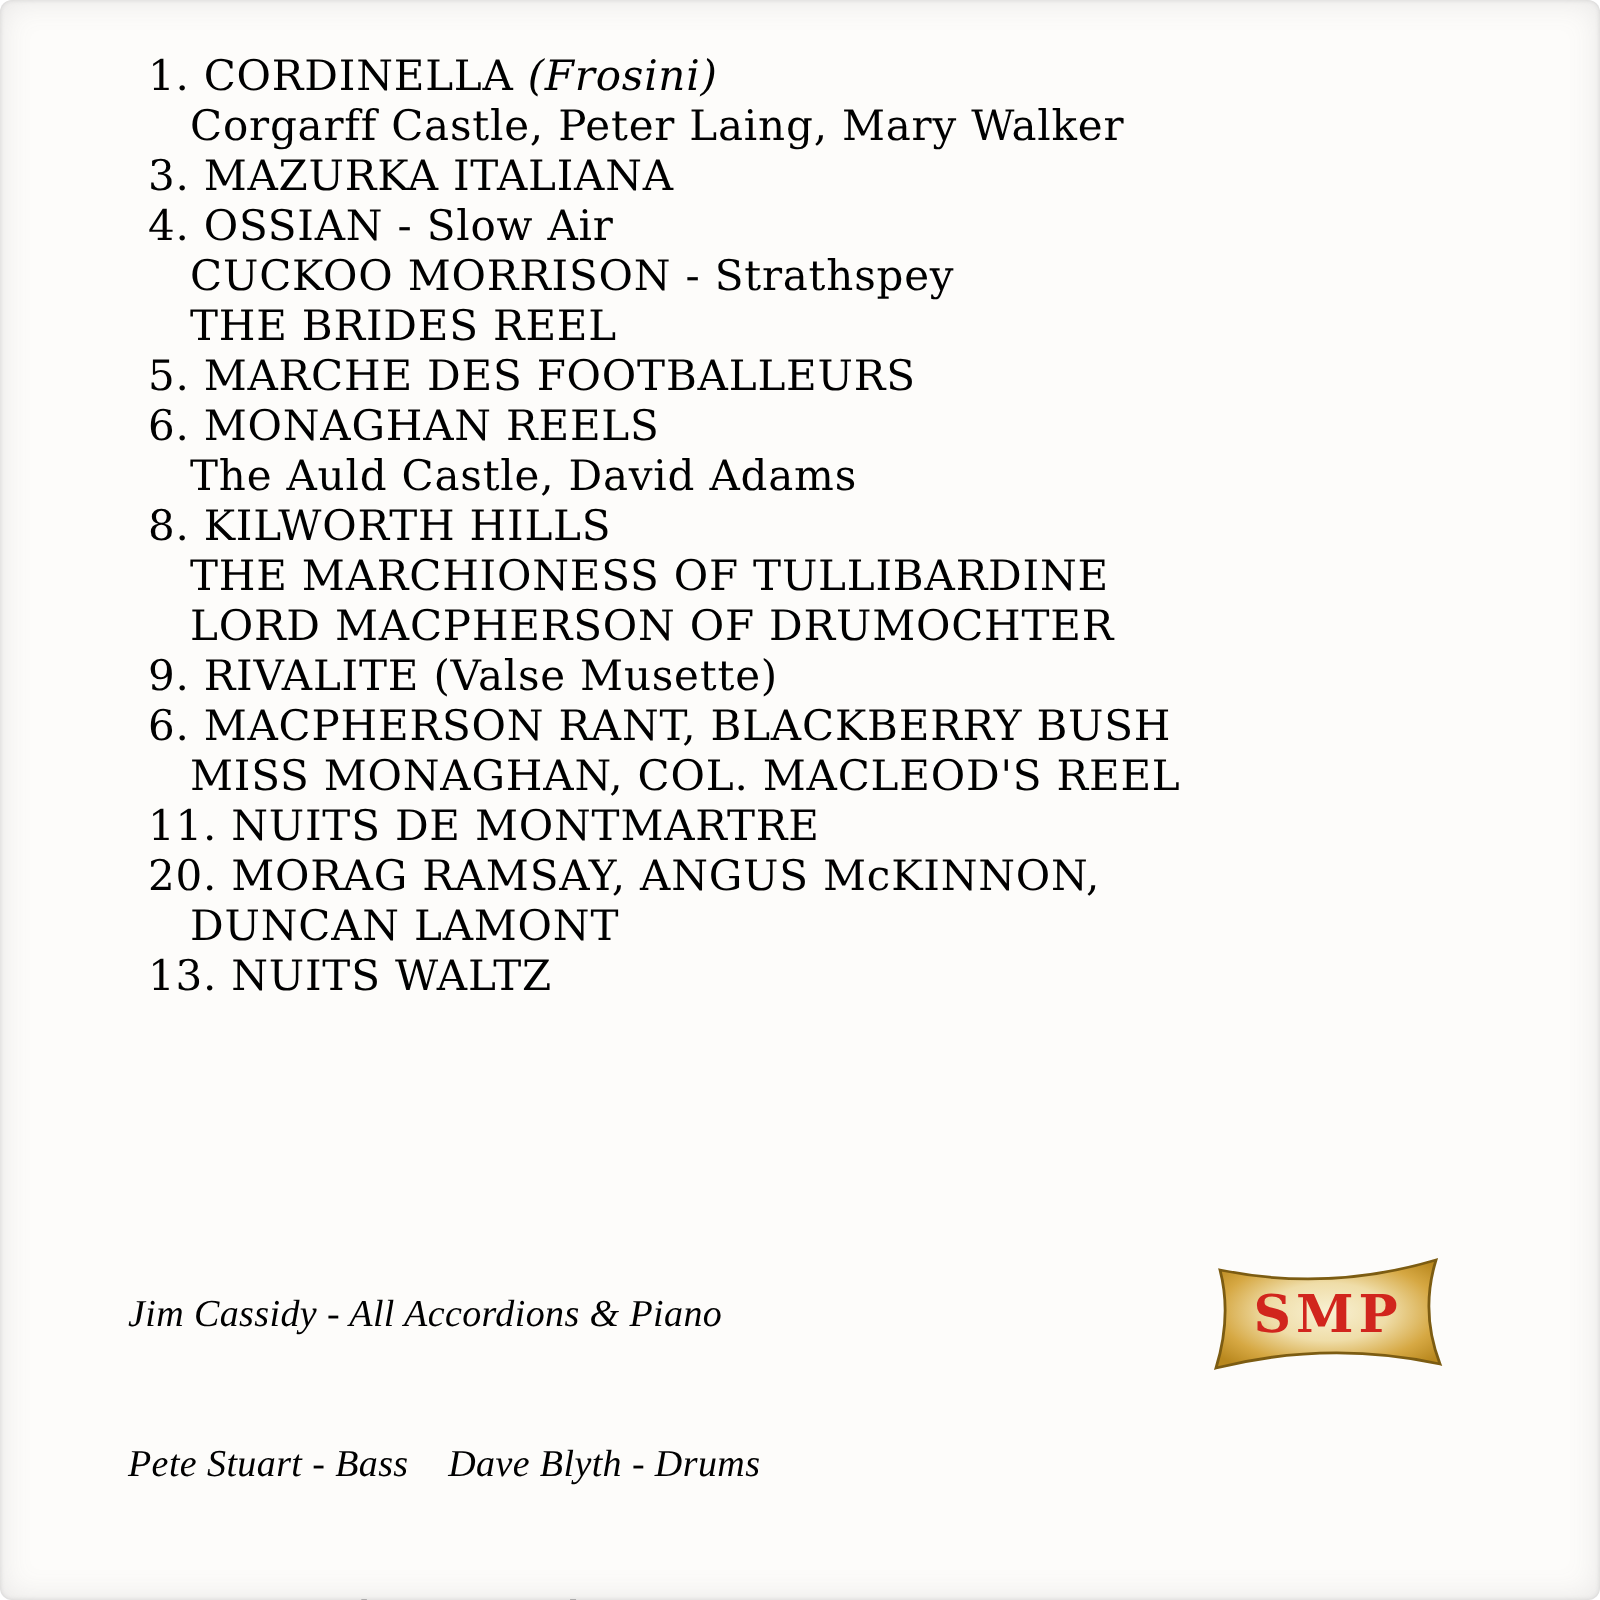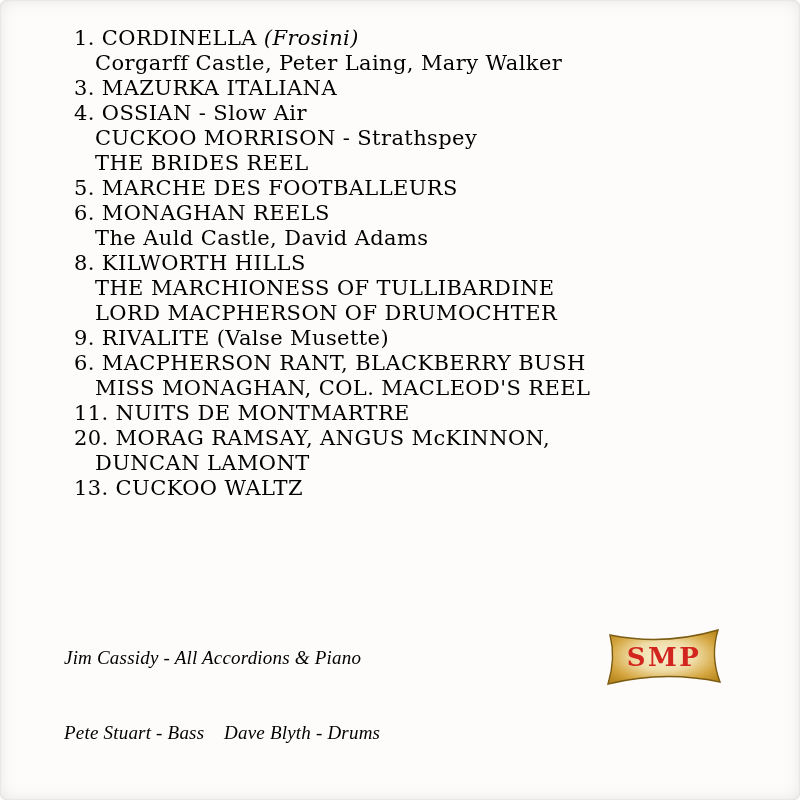--- a/index.html
+++ b/index.html
@@ -74,21 +74,21 @@
     <div class="line indent"><span class="t">The Auld Castle, David Adams</span></div>
     <div class="line"><span class="num">8.</span><span class="t">KILWORTH HILLS</span></div>
     <div class="line indent"><span class="t">THE MARCHIONESS OF TULLIBARDINE</span></div>
     <div class="line indent"><span class="t">LORD MACPHERSON OF DRUMOCHTER</span></div>
     <div class="line"><span class="num">9.</span><span class="t">RIVALITE (Valse Musette)</span></div>
     <div class="line"><span class="num">6.</span><span class="t">MACPHERSON RANT, BLACKBERRY BUSH</span></div>
     <div class="line indent"><span class="t">MISS MONAGHAN, COL. MACLEOD'S REEL</span></div>
     <div class="line"><span class="num">11.</span><span class="t">NUITS DE MONTMARTRE</span></div>
     <div class="line"><span class="num">20.</span><span class="t">MORAG RAMSAY, ANGUS McKINNON,</span></div>
     <div class="line indent"><span class="t">DUNCAN LAMONT</span></div>
-    <div class="line"><span class="num">13.</span><span class="t">CUCKOO WALTZ</span></div>
+    <div class="line"><span class="num">13.</span><span class="t">NUITS WALTZ</span></div>
   </div>
 
   <div class="credits">
     <div class="credit-line">Jim Cassidy - All Accordions &amp; Piano</div>
     <div class="credit-line">Pete Stuart - Bass    Dave Blyth - Drums</div>
     <div class="credit-line">Arrangements by Jim Cassidy</div>
     
     
     
     

